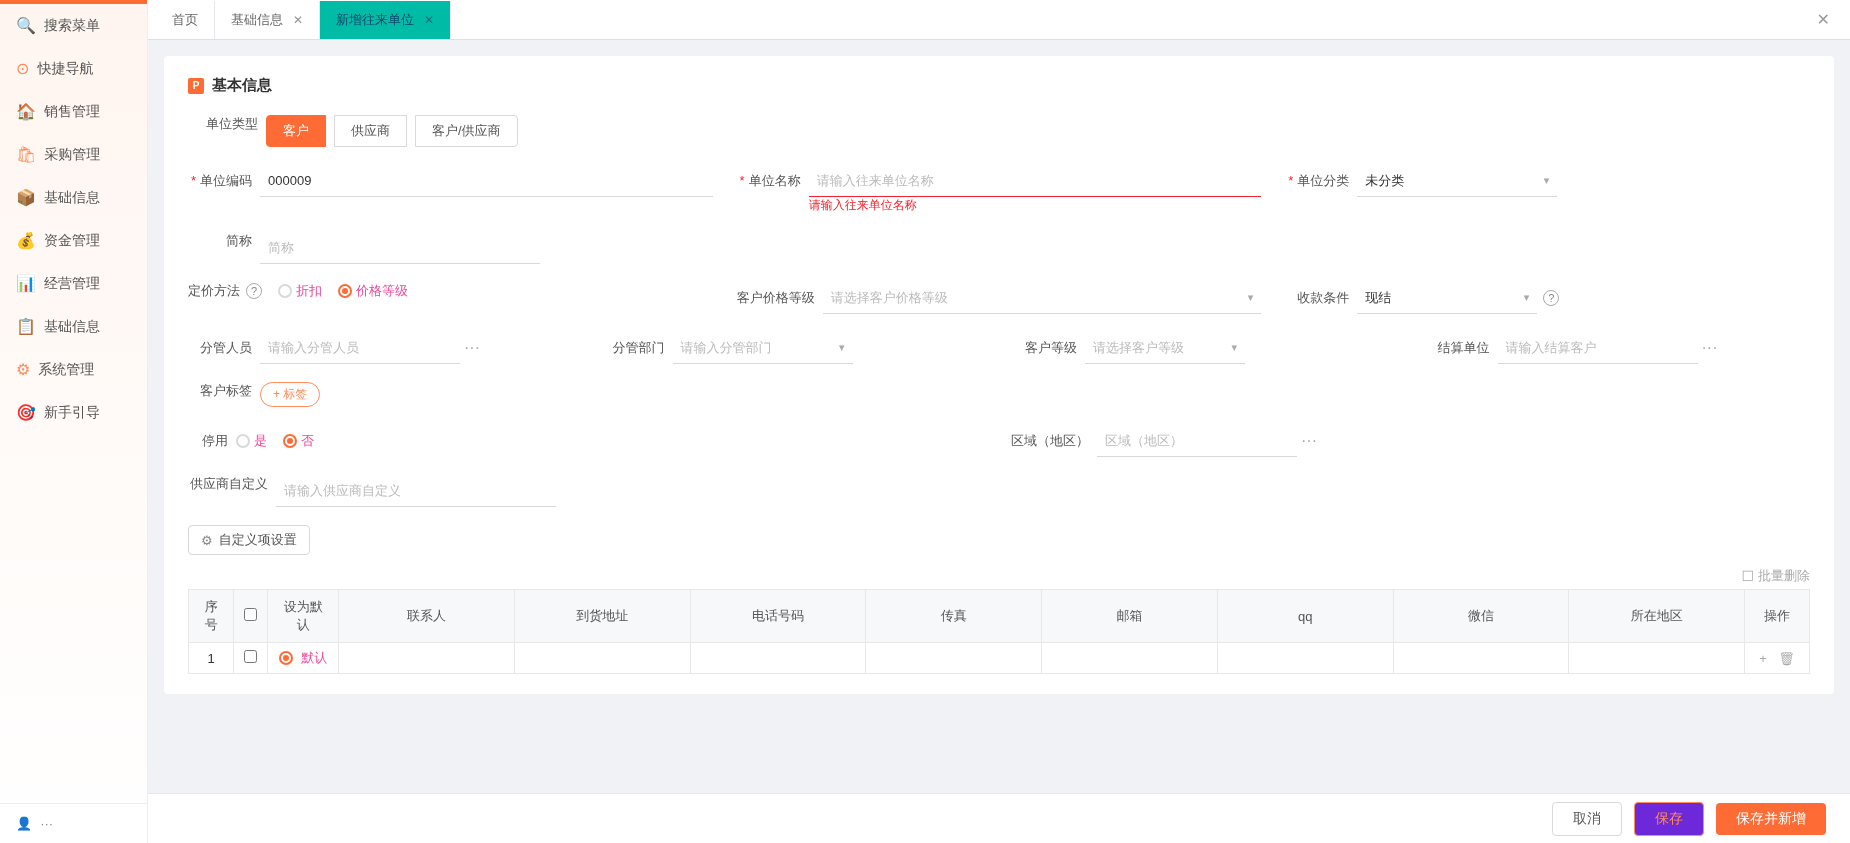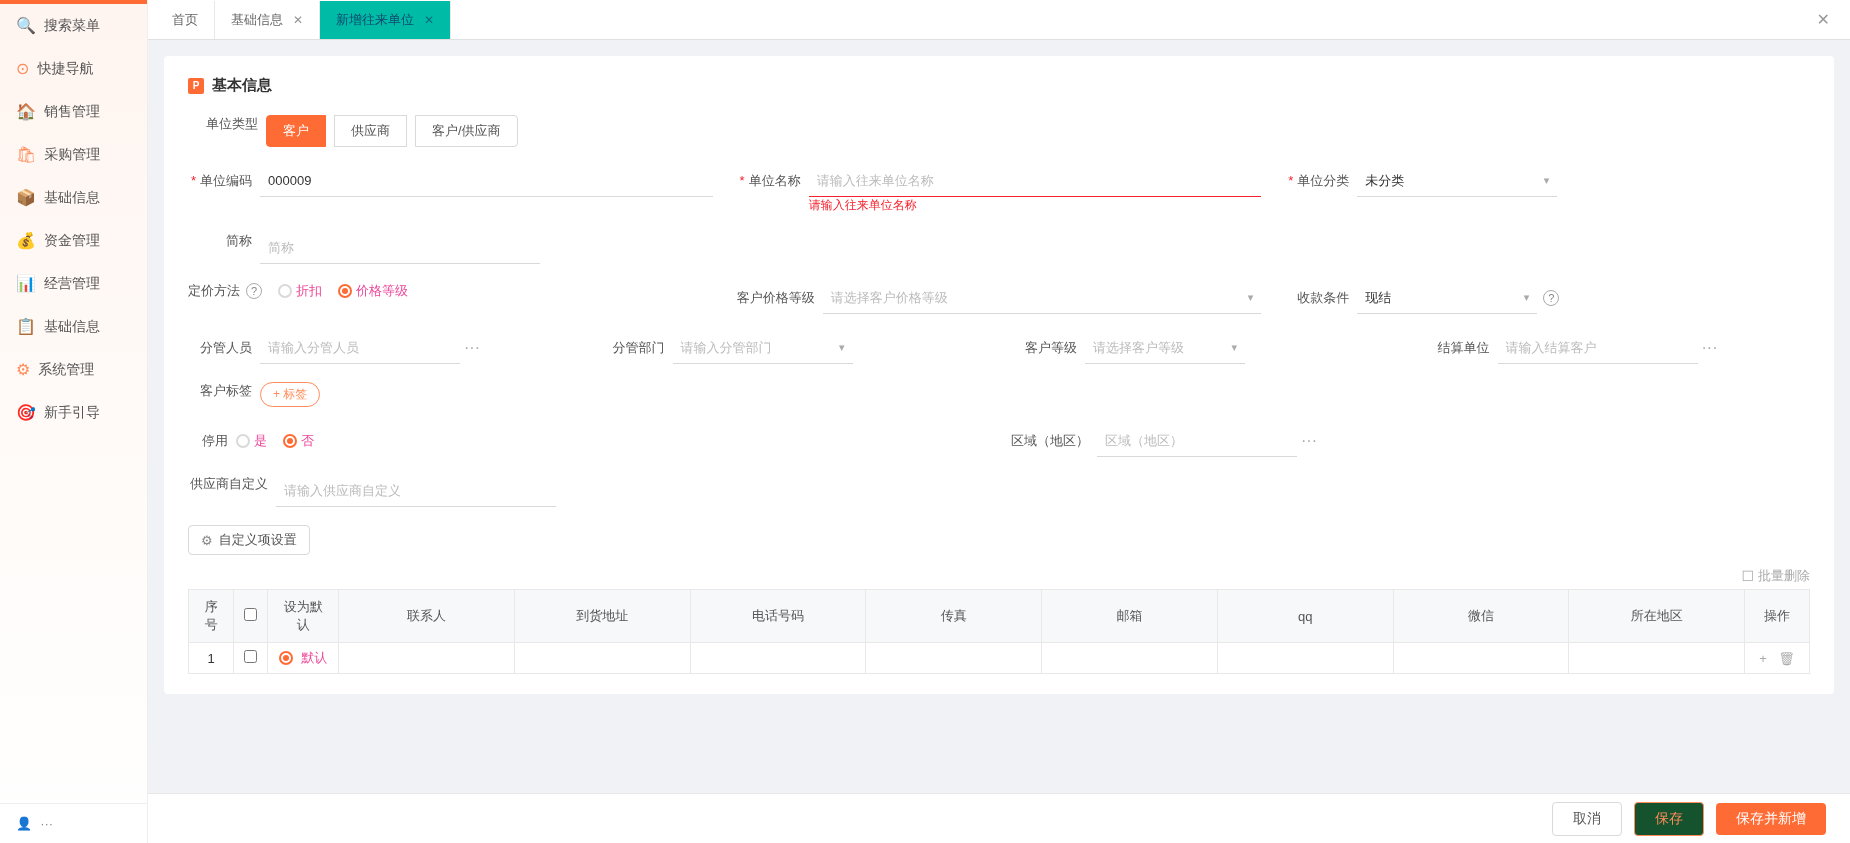--- a/index.html
+++ b/index.html
@@ -306,21 +306,21 @@
       border: 1px solid #d9d9d9;
       background: #fff;
       border-radius: 4px;
       font-size: 14px;
       color: #555;
       cursor: pointer;
     }
     .btn-save {
       padding: 7px 20px;
       border: none;
-      background: #14532d;
+      background: #6d28d9;
       border: 1px solid #ff8c5a;
       color: #ff8c5a;
       border-radius: 4px;
       font-size: 14px;
       cursor: pointer;
     }
     .btn-save-new {
       padding: 7px 20px;
       border: none;
       background: #ff6b35;

